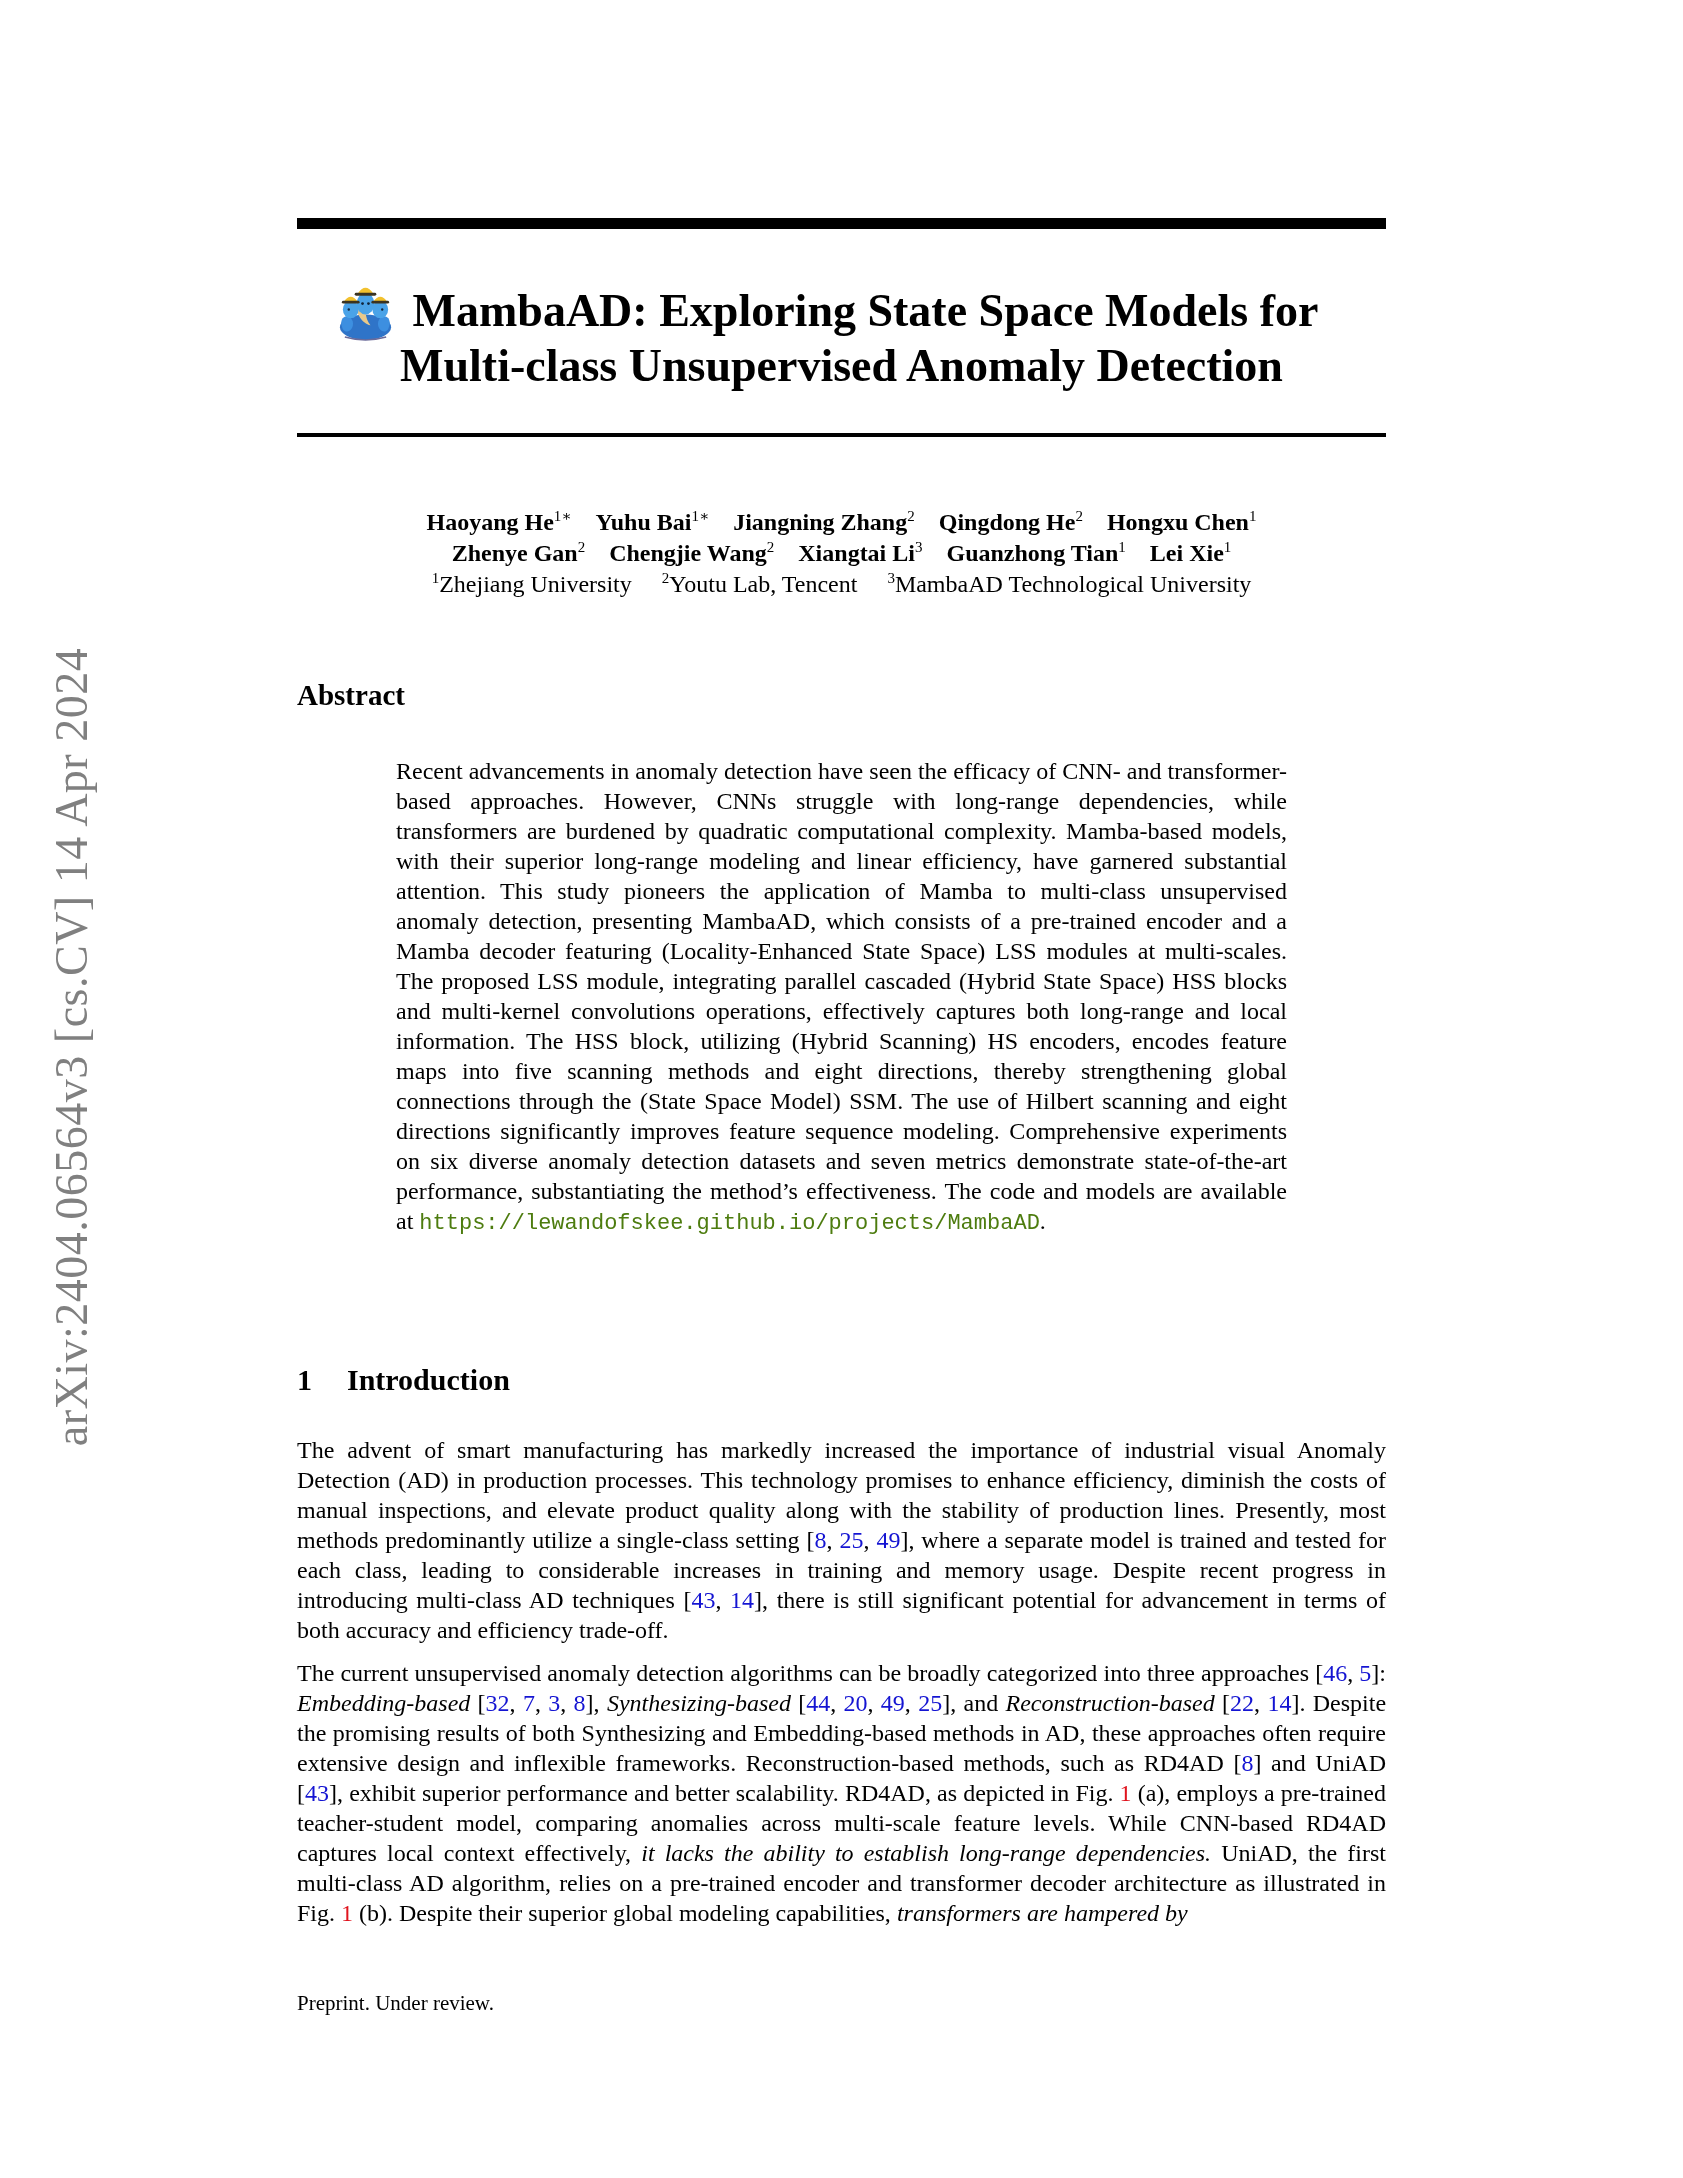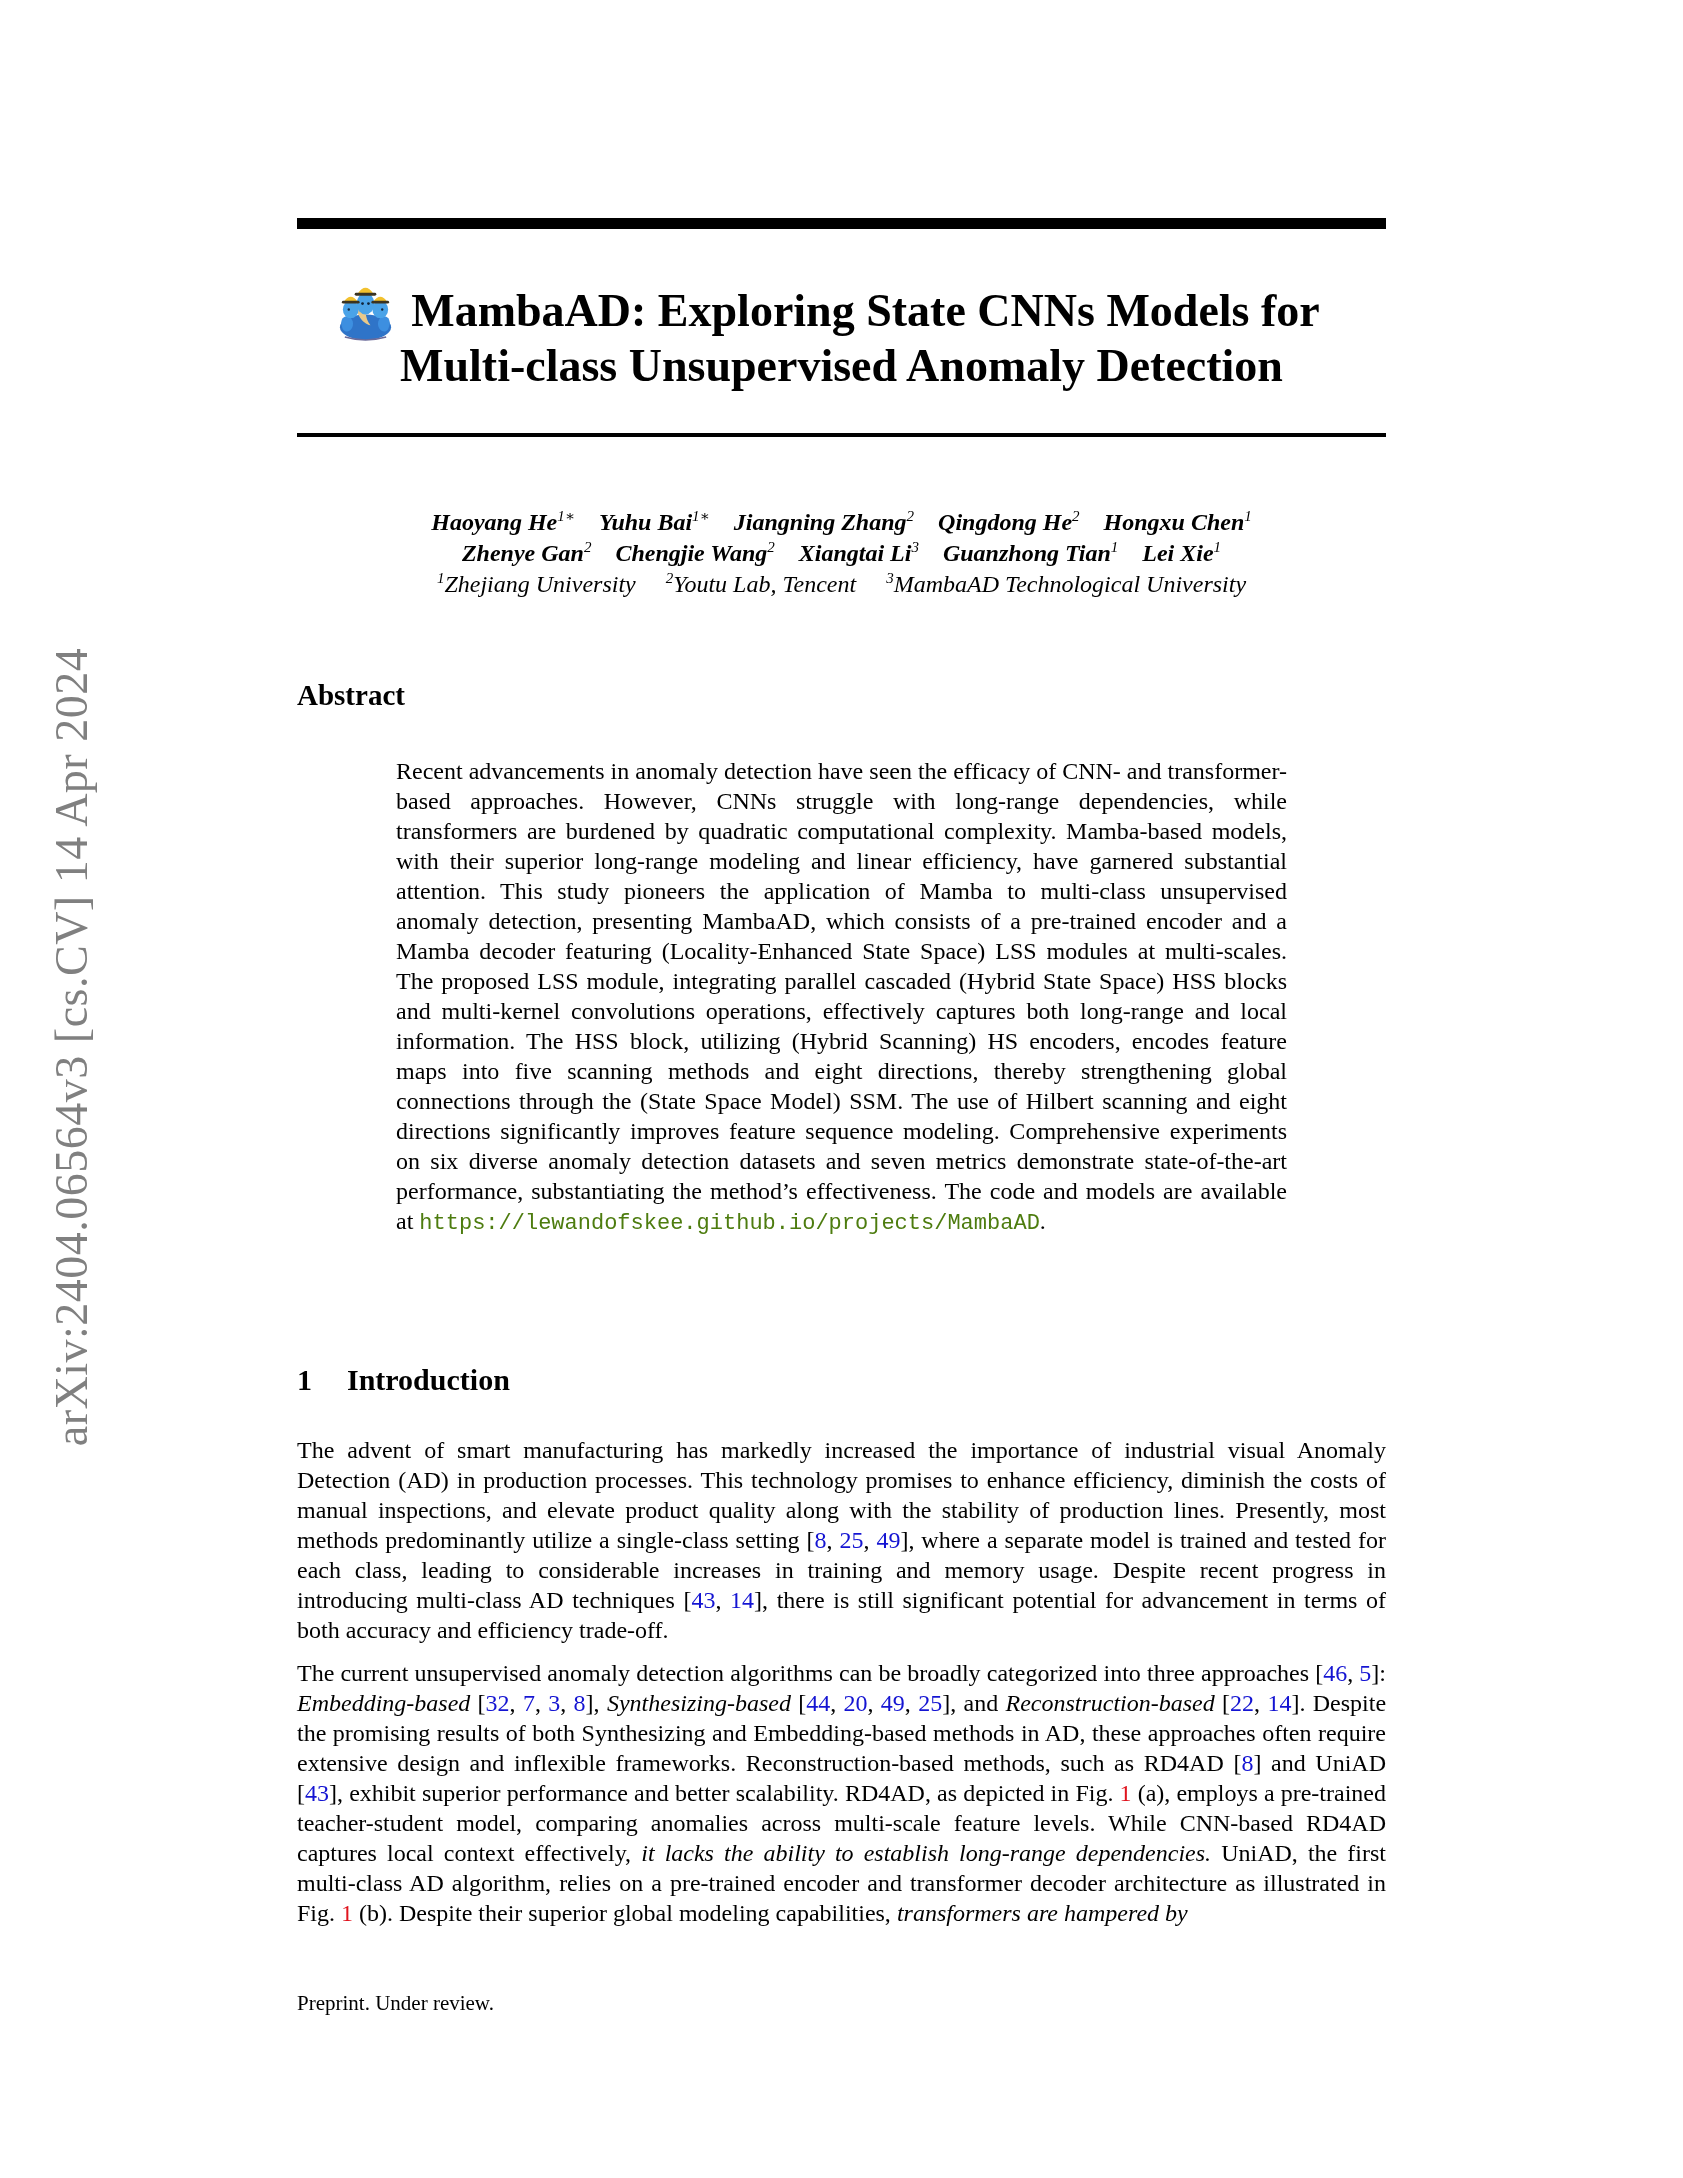--- a/index.html
+++ b/index.html
@@ -24,21 +24,21 @@
 
   .title-block { left: 297px; top: 283px; width: 1089px; text-align: center; }
   .title-line {
     font-weight: bold; font-size: 46px; line-height: 55px; white-space: nowrap;
   }
   .title-line1 { position: relative; left: 24px; }
   .logo {
     position: absolute; left: 335px; top: 278px; width: 61px; height: 65px;
   }
 
-  .authors { left: 297px; top: 507px; width: 1089px; text-align: center; font-size: 24px; line-height: 31px; font-style: italic; }
+  .authors { left: 297px; top: 507px; width: 1089px; text-align: center; font-size: 24px; line-height: 31px; }
   .authors .row { white-space: nowrap; }
   .author { font-weight: bold; margin: 0 9px; }
   .author sup, .aff sup { font-weight: normal; font-size: 15px; vertical-align: 9px; line-height: 0; }
   .aff { margin: 0 12px; }
 
   .abstract-title { left: 297px; top: 677px; width: 1089px; text-align: left; font-weight: bold; font-size: 29px; line-height: 36px; }
   .abstract-body {
     left: 396px; top: 756px; width: 891px;
     font-size: 24px; line-height: 30px; text-align: justify; hyphens: manual;
   }
@@ -80,21 +80,21 @@
   <path d="M39 24 Q46 14 53 24 Z" fill="#f2c12e"></path>
   <rect x="37" y="23" width="18" height="3" rx="1.5" fill="#3a3320"></rect>
   <circle cx="28" cy="26" r="1.4" fill="#10243a"></circle>
     <circle cx="34" cy="26" r="1.4" fill="#10243a"></circle>
   <circle cx="14" cy="32" r="1.2" fill="#10243a"></circle>
     <circle cx="48" cy="32" r="1.2" fill="#10243a"></circle>
   <path d="M10 60 Q31 66 52 60" stroke="#6b6b9a" stroke-width="1.5" fill="none"></path>
 </svg>
 
 <div class="abs title-block">
-  <div class="title-line title-line1">MambaAD: Exploring State CNNs Models for</div>
+  <div class="title-line title-line1">MambaAD: Exploring State Space Models for</div>
   <div class="title-line">Multi-class Unsupervised Anomaly Detection</div>
 </div>
 
 <div class="abs rule-thin"></div>
 
 <div class="abs authors">
   <div class="row">
     <span class="author"><span>Haoyang He</span><sup>1∗</sup></span>
     <span class="author"><span>Yuhu Bai</span><sup>1∗</sup></span>
     <span class="author"><span>Jiangning Zhang</span><sup>2</sup></span>

